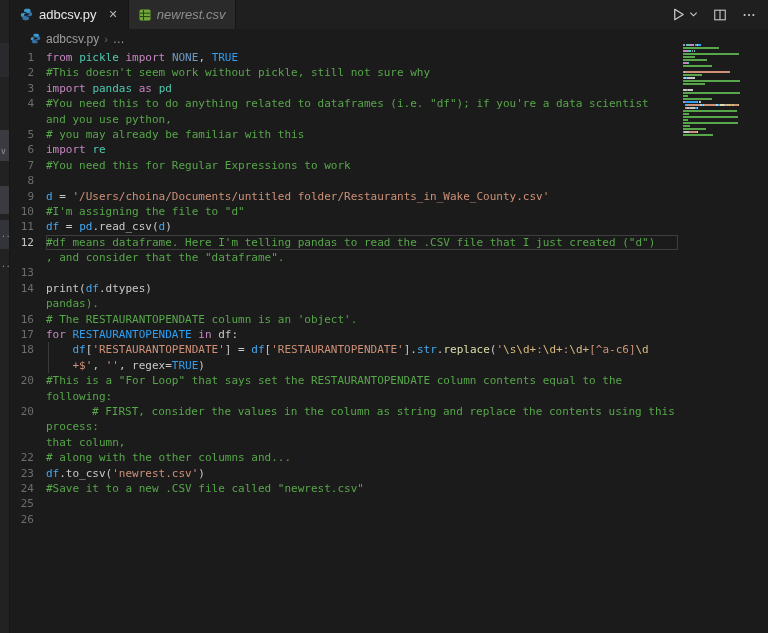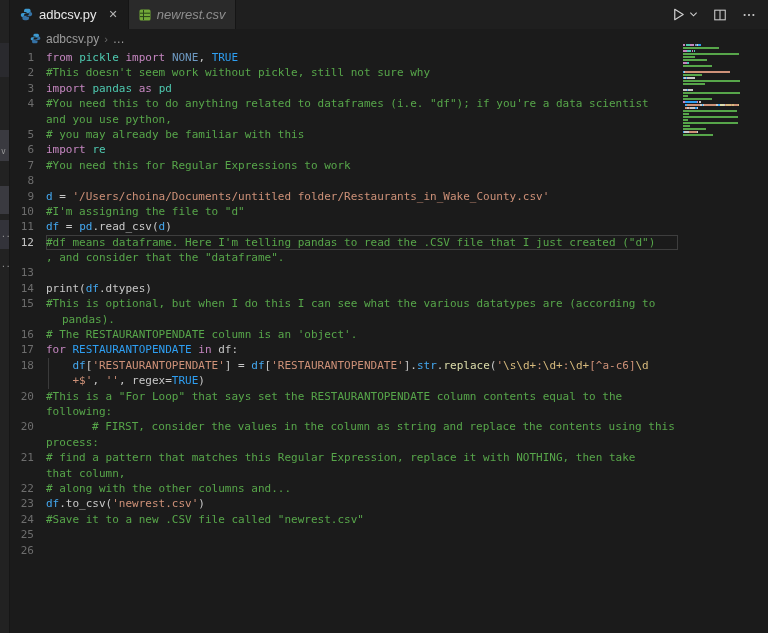--- a/index.html
+++ b/index.html
@@ -173,26 +173,22 @@
         </div>
         <div class="row">
           <span class="ln">13</span>
           <span class="code"></span>
         </div>
         <div class="row">
           <span class="ln">14</span>
           <span class="code"><span style="color: rgb(200, 200, 200);">print(</span><span style="color: rgb(68, 168, 240);">df</span><span style="color: rgb(200, 200, 200);">.dtypes)</span></span>
         </div>
         <div class="row">
-          <span class="ln">15</span>
-          <span class="code"><span style="color: rgb(87, 166, 74);">#This is optional, but when I do this I can see what the various datatypes are (according to</span></span>
-        </div>
-        <div class="row">
-          <span class="ln"></span>
-          <span class="code"><span style="color: rgb(87, 166, 74); margin-left: 16px;">pandas).</span></span>
+          <span class="ln"></span>
+          <span class="code"><span style="color: rgb(87, 166, 74);">pandas).</span></span>
         </div>
         <div class="row">
           <span class="ln">16</span>
           <span class="code"><span style="color: rgb(87, 166, 74);"># The RESTAURANTOPENDATE column is an 'object'.</span></span>
         </div>
         <div class="row">
           <span class="ln">17</span>
           <span class="code"><span style="color: rgb(197, 134, 192);">for</span><span style="color: rgb(200, 200, 200);"> </span><span style="color: rgb(46, 159, 242);">RESTAURANTOPENDATE</span><span style="color: rgb(200, 200, 200);"> </span><span style="color: rgb(197, 134, 192);">in</span><span style="color: rgb(200, 200, 200);"> </span><span style="color: rgb(200, 200, 200);">df:</span></span>
         </div>
         <div class="row guide">
@@ -211,24 +207,20 @@
           <span class="ln"></span>
           <span class="code"><span style="color: rgb(87, 166, 74);">following:</span></span>
         </div>
         <div class="row">
           <span class="ln">20</span>
           <span class="code"><span style="color: rgb(87, 166, 74); margin-left: 46px;"># FIRST, consider the values in the column as string and replace the contents using this</span></span>
         </div>
         <div class="row">
           <span class="ln"></span>
           <span class="code"><span style="color: rgb(87, 166, 74); text-align: right;">process:</span></span>
-        </div>
-        <div class="row">
-          <span class="ln">21</span>
-          <span class="code"><span style="color: rgb(87, 166, 74);"># find a pattern that matches this Regular Expression, replace it with NOTHING, then take</span></span>
         </div>
         <div class="row">
           <span class="ln"></span>
           <span class="code"><span style="color: rgb(87, 166, 74);">that column,</span></span>
         </div>
         <div class="row">
           <span class="ln">22</span>
           <span class="code"><span style="color: rgb(87, 166, 74);"># along with the other columns and...</span></span>
         </div>
         <div class="row">

